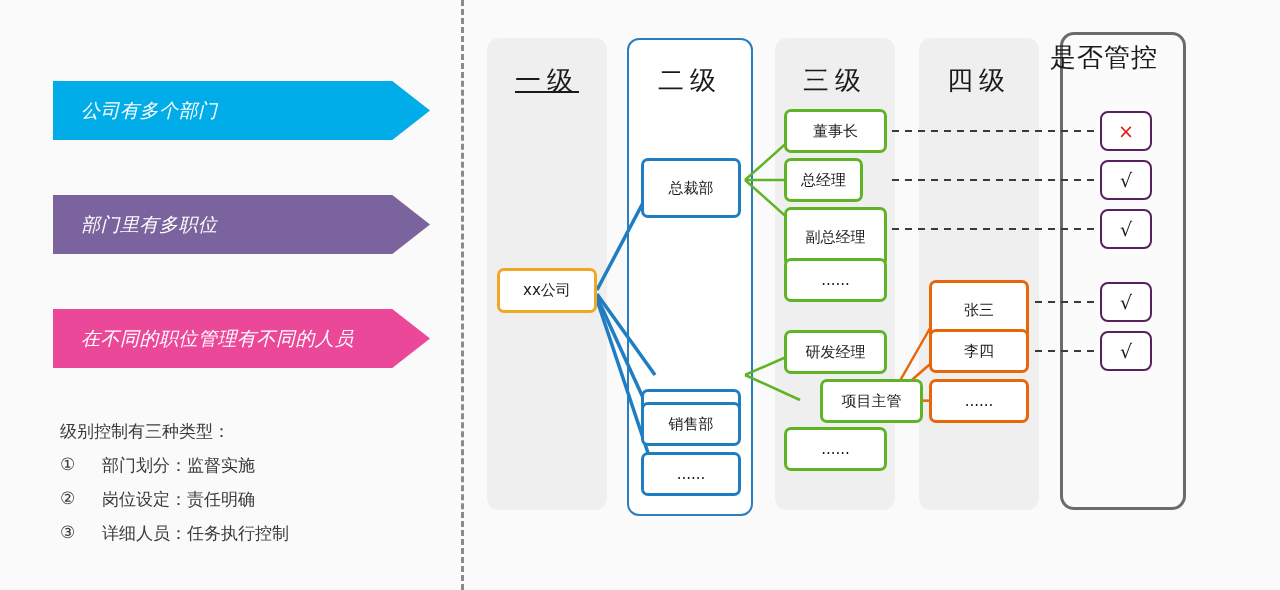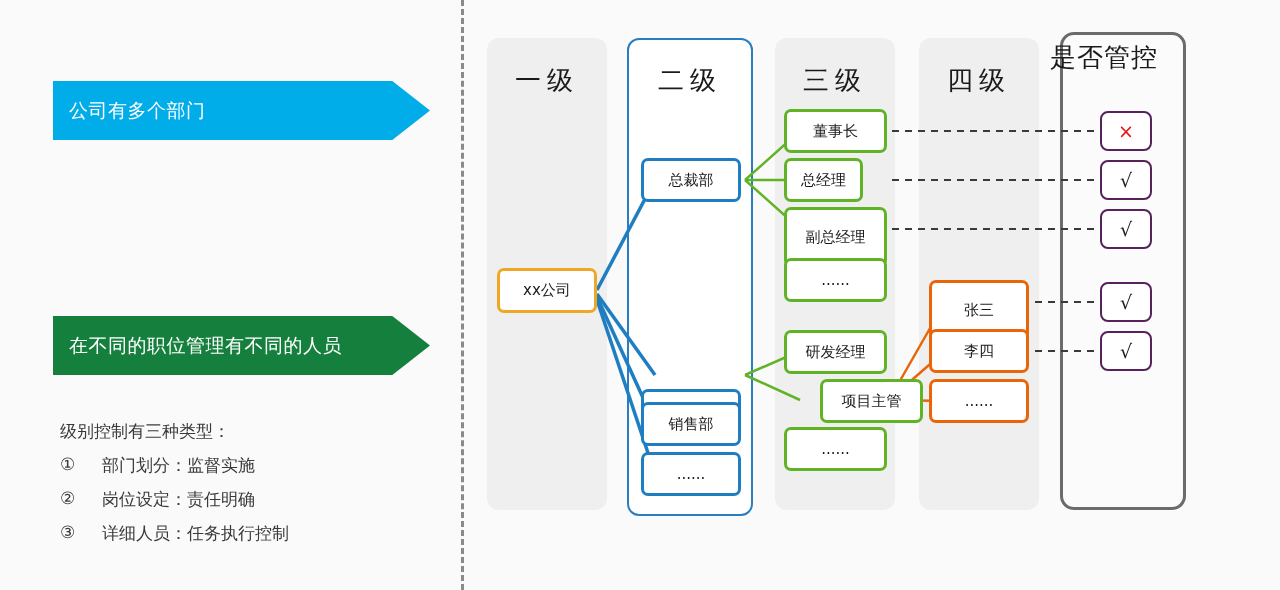--- a/index.html
+++ b/index.html
@@ -10,24 +10,24 @@
     overflow: hidden;
   }
   #stage { position: relative; width: 1280px; height: 590px; background: #fafafa; }
 
   
   .banner {
     position: absolute; left: 53px; width: 377px; height: 59px;
     display: flex; align-items: center;
     color: #ffffff; font-size: 19px; letter-spacing: .5px;
   }
-  .banner .btxt { padding-left: 16px; }
+  .banner .btxt { padding-left: 28px; font-style: italic; }
   .banner.b1 { top: 81px;  background: #00ade8; clip-path: polygon(0 0, 90% 0, 100% 50%, 90% 100%, 0 100%); }
   .banner.b2 { top: 195px; background: #7b639d; clip-path: polygon(0 0, 90% 0, 100% 50%, 90% 100%, 0 100%); }
-  .banner.b3 { top: 316px; background: #15803d; clip-path: polygon(0 0, 90% 0, 100% 50%, 90% 100%, 0 100%); }
+  .banner.b3 { top: 309px; background: #ec4899; clip-path: polygon(0 0, 90% 0, 100% 50%, 90% 100%, 0 100%); }
 
   .notes { position: absolute; left: 60px; top: 420px; width: 380px;
            font-family: "DejaVu Serif", "Liberation Serif", serif;
            color: #3a3a3a; font-size: 17px; }
   .notes .lead { margin-bottom: 11px; }
   .notes .row { display: flex; margin-bottom: 11px; }
   .notes .num { width: 42px; }
   .notes .txt { }
 
   .divider { position: absolute; left: 461px; top: 0; width: 0; height: 590px;
@@ -63,20 +63,23 @@
   svg.links { position: absolute; left: 0; top: 0; width: 1280px; height: 590px;
               pointer-events: none; }
 </style>
 </head>
 <body>
 
 <div id="stage">
 
   <div class="banner b1">
     <span class="btxt">公司有多个部门</span>
+  </div>
+  <div class="banner b2">
+    <span class="btxt">部门里有多职位</span>
   </div>
   <div class="banner b3">
     <span class="btxt">在不同的职位管理有不同的人员</span>
   </div>
 
   <div class="notes">
     <div class="lead">级别控制有三种类型：</div>
     <div class="row">
       <span class="num">①</span>
       <span class="txt">部门划分：监督实施</span>
@@ -92,21 +95,21 @@
   </div>
 
   <div class="divider"></div>
 
   <div class="col col1"></div>
   <div class="col col2"></div>
   <div class="col col3"></div>
   <div class="col col4"></div>
   <div class="col col5"></div>
 
-  <div class="col-head" style="left:487px; top:63px; width:120px;">一级</div>
+  <div class="col-head" style="left:487px; top:63px; width:120px;text-decoration:underline;">一级</div>
   <div class="col-head" style="left:627px; top:63px; width:126px;">二级</div>
   <div class="col-head" style="left:775px; top:63px; width:120px;">三级</div>
   <div class="col-head" style="left:919px; top:63px; width:120px;">四级</div>
   <div class="col-head" style="left:1041px; top:40px; width:126px; letter-spacing:1px;">是否管控</div>
 
   <svg class="links">
     <g stroke="#1f7dc2" stroke-width="3.5" fill="none">
       <path d="M597,290 L655,180"></path>
       <path d="M597,294 L655,375"></path>
       <path d="M597,297 L655,424"></path>
@@ -130,21 +133,21 @@
       <path d="M892,229 L1098,229"></path>
       <path d="M1035,302 L1098,302"></path>
       <path d="M1035,351 L1098,351"></path>
     </g>
   </svg>
 
   <div class="node n-company" style="left:497px; top:268px; width:100px; height:45px;">
     <span>xx公司</span>
   </div>
 
-  <div class="node n-lvl2" style="left:641px; top:158px; width:100px; height:44px;">
+  <div class="node n-lvl2" style="left:641px; top:158px; width:100px; height:60px;">
     <span>总裁部</span>
   </div>
   <div class="node n-lvl2" style="left:641px; top:353px; width:100px; height:44px;margin-top:36px;">
     <span>技术部</span>
   </div>
   <div class="node n-lvl2" style="left:641px; top:402px; width:100px; height:44px;">
     <span>销售部</span>
   </div>
   <div class="node n-lvl2" style="left:641px; top:452px; width:100px; height:44px;">
     <span>......</span>

